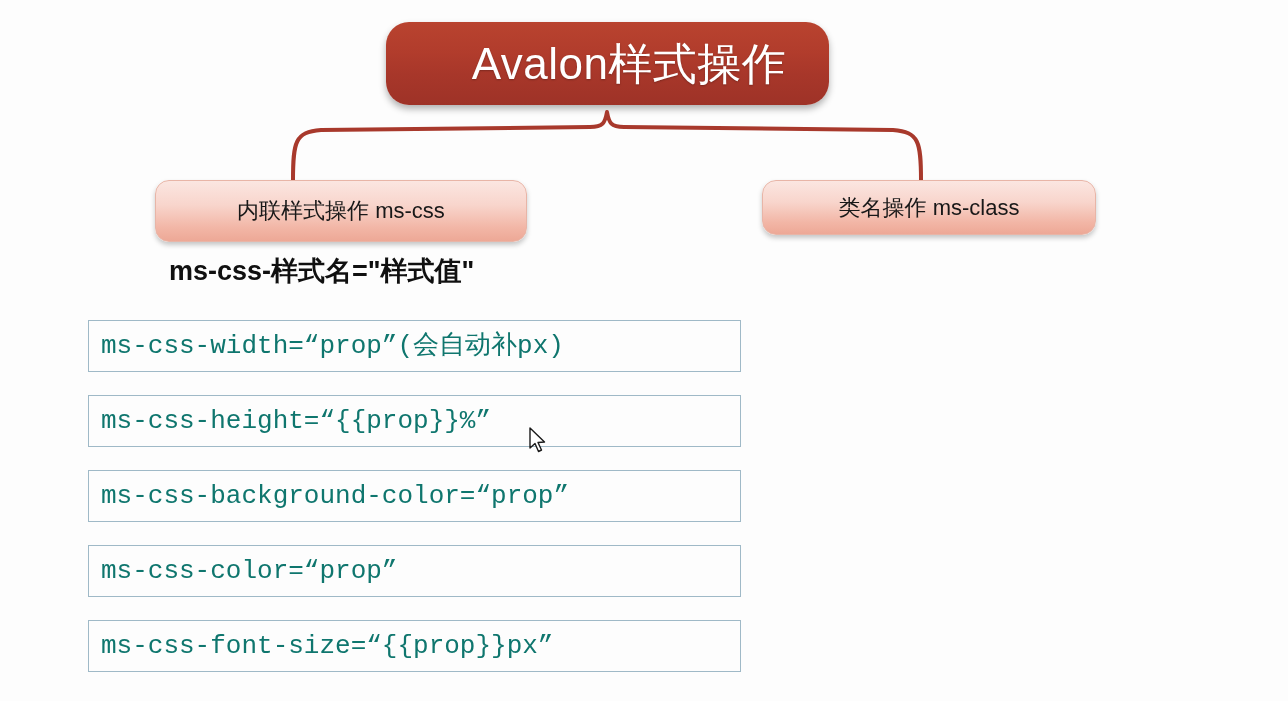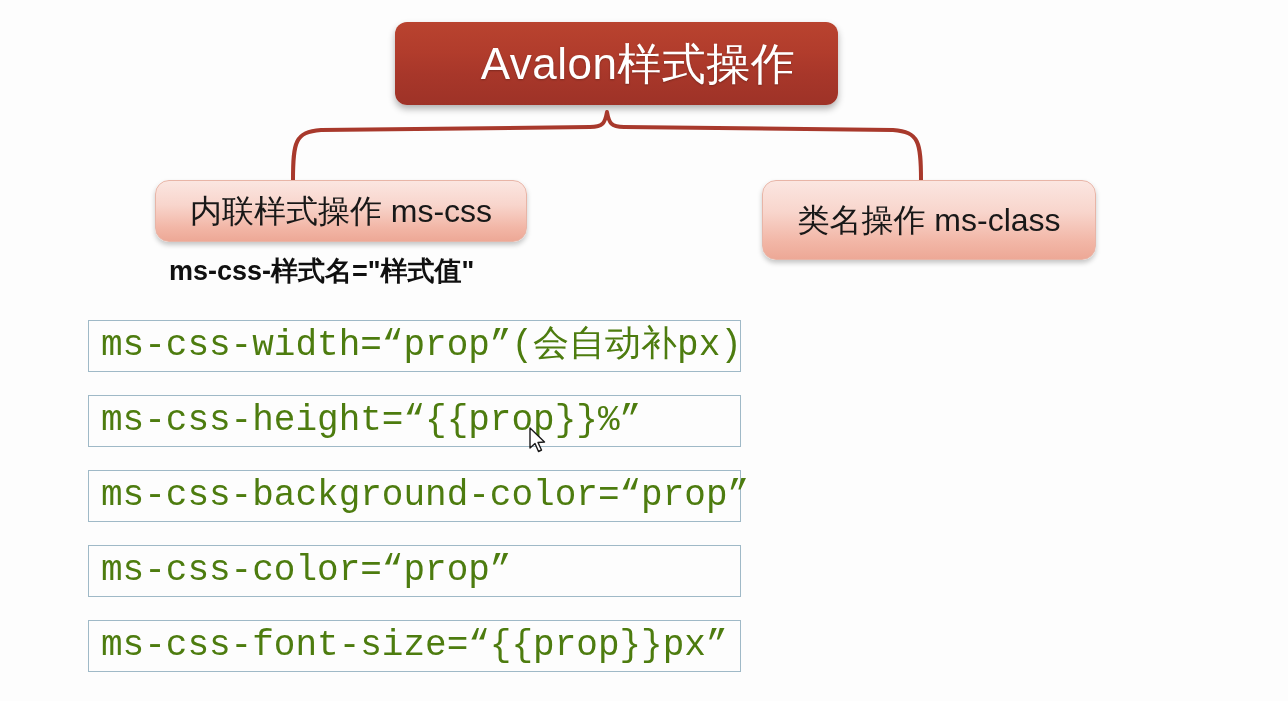--- a/index.html
+++ b/index.html
@@ -14,25 +14,25 @@
     position: relative;
     width: 1288px;
     height: 701px;
     background: #fdfdfd;
     overflow: hidden;
   }
 
   
   .title-box {
     position: absolute;
-    left: 395px;
+    left: 386px;
     top: 22px;
     width: 443px;
     height: 83px;
-    border-radius: 12px;
+    border-radius: 23px;
     background: linear-gradient(to bottom,
                 #b9432f 0%,
                 #b13c2c 38%,
                 #a8372a 62%,
                 #9e3227 100%);
     box-shadow: 0 4px 7px rgba(0,0,0,0.30);
     display: flex;
     align-items: center;
     justify-content: center;
     box-sizing: border-box;
@@ -68,27 +68,27 @@
                 #eda896 100%);
     border: 1px solid #e8b5a7;
     box-shadow: 0 3px 5px rgba(0,0,0,0.22);
     display: flex;
     align-items: center;
     justify-content: center;
     box-sizing: border-box;
   }
   .branch-box .branch-text {
     color: #181818;
-    font-size: 32px;
+    font-size: 22px;
     font-family: "Liberation Sans", "DejaVu Sans", sans-serif;
     line-height: 1;
     white-space: nowrap;
   }
   #branch-left  { left: 155px; top: 180px; width: 372px; height: 62px; }
-  #branch-right { left: 762px; top: 180px; width: 334px; height: 80px; }
+  #branch-right { left: 762px; top: 180px; width: 334px; height: 55px; }
 
   
   .syntax-line {
     position: absolute;
     left: 169px;
     top: 253px;
     font-size: 27px;
     font-weight: bold;
     color: #101010;
     font-family: "Liberation Sans", "DejaVu Sans", sans-serif;
@@ -109,22 +109,22 @@
     height: 52px;
     border: 1px solid #9fb9c7;
     background: #fdfdfd;
     margin-bottom: 23px;
     display: flex;
     align-items: center;
     padding-left: 12px;
   }
   .code-box .code-text {
     font-family: "Liberation Mono", "DejaVu Sans Mono", monospace;
-    font-size: 36px;
-    color: #4d7c0f;
+    font-size: 26px;
+    color: #0f766e;
     white-space: pre;
     line-height: 1;
   }
 
   
   .cursor {
     position: absolute;
     left: 528px;
     top: 427px;
     width: 20px;

